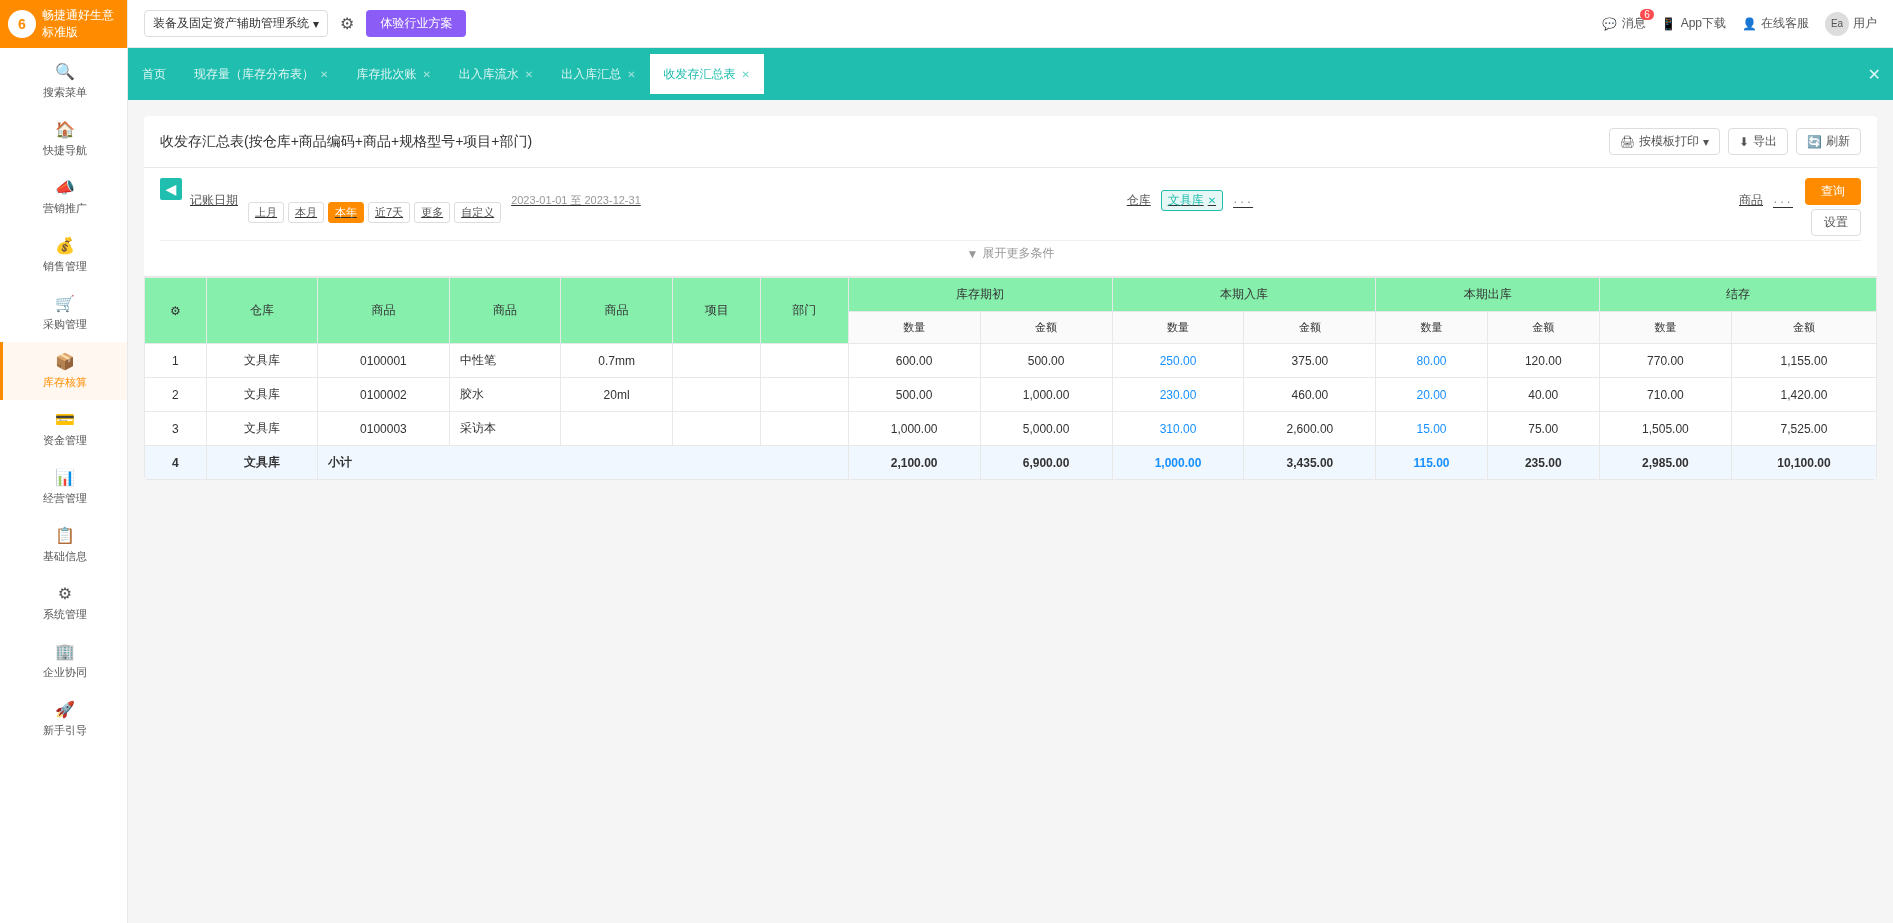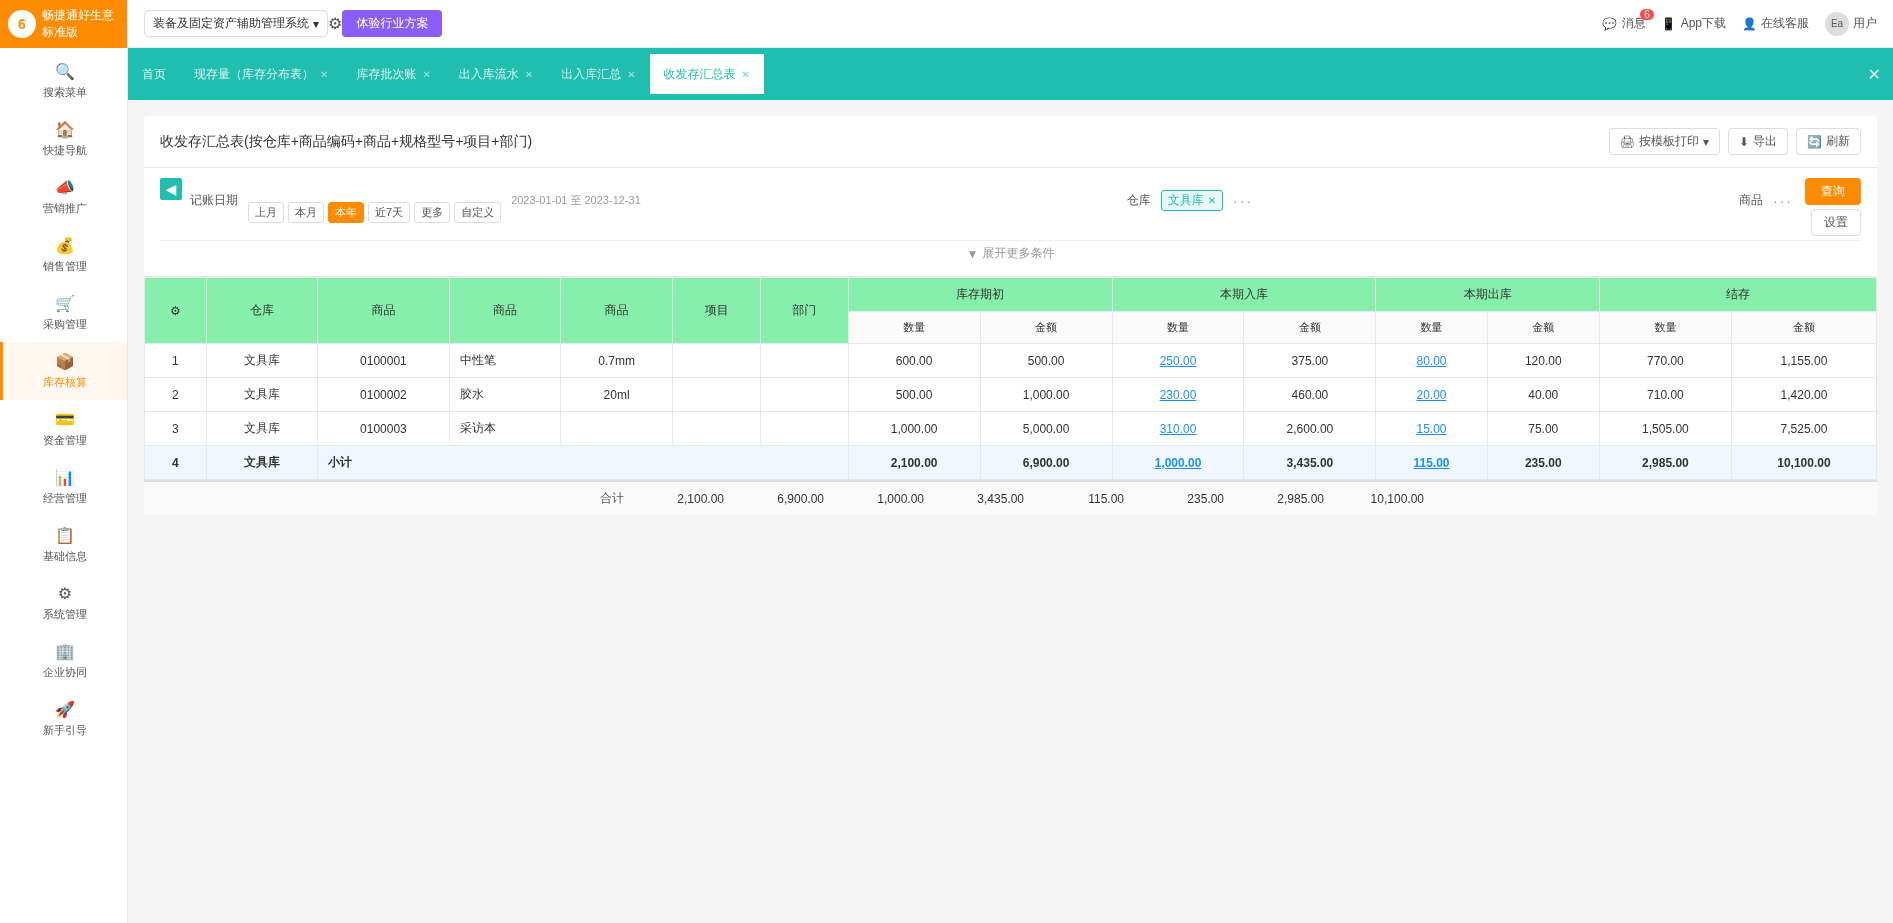--- a/index.html
+++ b/index.html
@@ -11,21 +11,21 @@
     .sidebar-logo-icon { width: 28px; height: 28px; background: #fff; border-radius: 50%; display: flex; align-items: center; justify-content: center; color: #ff8c00; font-weight: bold; font-size: 14px; }
     .sidebar-nav { flex: 1; overflow-y: auto; padding: 4px 0; }
     .sidebar-item { display: flex; flex-direction: column; align-items: center; padding: 10px 4px; cursor: pointer; color: #555; gap: 4px; font-size: 11px; border-left: 3px solid transparent; }
     .sidebar-item.active { background: #fff7f0; color: #ff8c00; border-left-color: #ff8c00; }
     .sidebar-item-icon { font-size: 16px; }
 
     
     .main { flex: 1; display: flex; flex-direction: column; overflow: hidden; }
 
     
-    .top-header { height: 48px; background: #fff; display: flex; align-items: center; padding: 0 16px; border-bottom: 1px solid #e8e8e8; }
+    .top-header { height: 48px; background: #fff; display: flex; align-items: center; padding: 0 16px; border-bottom: 1px solid #e8e8e8; gap: 12px; }
     .top-header-btn { background: #8b5cf6; color: #fff; border: none; padding: 5px 14px; border-radius: 4px; cursor: pointer; font-size: 12px; }
     .top-header-icons { display: flex; align-items: center; gap: 16px; font-size: 12px; color: #555; }
     .top-header-icon-item { display: flex; align-items: center; gap: 4px; cursor: pointer; position: relative; }
     .badge { background: #ff4d4f; color: #fff; border-radius: 8px; padding: 0 4px; font-size: 10px; position: absolute; top: -6px; right: -8px; }
     .settings-icon { font-size: 16px; cursor: pointer; color: #555; }
     .header-dropdown { display: flex; align-items: center; gap: 4px; background: #fff; border: 1px solid #ddd; border-radius: 4px; padding: 4px 8px; font-size: 12px; cursor: pointer; }
 
     
     .tabs { background: #1fbeae; display: flex; align-items: center; height: 52px; padding: 0 0; overflow: hidden; }
     .tab { padding: 0 14px; height: 40px; display: flex; align-items: center; gap: 6px; cursor: pointer; color: rgba(255,255,255,0.85); font-size: 12px; white-space: nowrap; }
@@ -55,21 +55,21 @@
     .expand-conditions { display: flex; align-items: center; justify-content: center; width: 100%; padding: 4px 0; color: #999; cursor: pointer; font-size: 12px; gap: 4px; border-top: 1px solid #f0f0f0; margin-top: 4px; }
 
     
     .table-container { background: #fff; border-radius: 0 0 4px 4px; overflow: auto; }
     table { width: 100%; border-collapse: collapse; font-size: 12px; }
     thead tr th { background: #86efac; padding: 8px 10px; text-align: center; border: 1px solid #e8e8e8; font-weight: 500; color: #333; white-space: nowrap; }
     thead tr.sub-header th { background: #fafafa; font-size: 11px; }
     tbody tr td { padding: 8px 10px; text-align: center; border: 1px solid #e8e8e8; color: #333; }
     tbody tr.subtotal { font-weight: bold; background: #f0f7ff; }
     tbody tr.subtotal td { font-weight: bold; }
-    .link-val { color: #1890ff; cursor: pointer; text-decoration: underline; }
+    .link-val { color: #1890ff; cursor: pointer; }
     .text-left { text-align: left; }
 
     
     .table-footer { background: #fafafa; border-top: 2px solid #ddd; display: flex; align-items: center; padding: 8px 16px; gap: 20px; font-size: 12px; font-weight: 500; }
     .footer-label { color: #555; }
     .footer-val { color: #333; min-width: 80px; text-align: right; }
 
     .filter-area-inner { display: flex; align-items: flex-start; gap: 0; width: 100%; }
     .filter-main { flex: 1; display: flex; flex-direction: column; gap: 6px; }
     .filter-sidebar-right { display: flex; flex-direction: column; gap: 4px; align-items: flex-end; justify-content: flex-start; padding-left: 12px; }
@@ -215,21 +215,21 @@
         <div class="page-action-btn">
           <span>🔄</span>
           <span>刷新</span>
         </div>
       </div>
     </div>
 
     <div style="background:#fff; padding: 10px 16px; border-bottom: 1px solid #e8e8e8;">
       <div class="filter-area-inner">
         <button class="filter-toggle-btn">◀</button>
-        <div class="filter-main" style="margin-left:8px;">
+        <div class="filter-main" style="margin-left:8px;text-decoration:underline;">
           <div class="filter-line">
             <span class="filter-label">记账日期</span>
             <div class="date-filter-group" id="date-btns">
                 <button class="date-filter-btn">上月</button>
                 <button class="date-filter-btn">本月</button>
                 <button class="date-filter-btn active">本年</button>
                 <button class="date-filter-btn">近7天</button>
                 <button class="date-filter-btn">更多</button>
                 <button class="date-filter-btn">自定义</button>
               </div>
@@ -346,27 +346,15 @@
   <td>6,900.00</td>
   <td><span class="link-val">1,000.00</span></td>
   <td>3,435.00</td>
   <td><span class="link-val">115.00</span></td>
   <td>235.00</td>
   <td>2,985.00</td>
   <td>10,100.00</td>
 </tr>
           </tbody>
       </table>
-      <div class="table-footer" id="table-footer">
-  <span style="min-width:420px;"></span>
-  <span class="footer-label">合计</span>
-  <span class="footer-val">2,100.00</span>
-  <span class="footer-val">6,900.00</span>
-  <span class="footer-val">1,000.00</span>
-  <span class="footer-val">3,435.00</span>
-  <span class="footer-val">115.00</span>
-  <span class="footer-val">235.00</span>
-  <span class="footer-val">2,985.00</span>
-  <span class="footer-val">10,100.00</span>
-</div>
     </div>
   </div>
 </div>
 
 </body></html>

